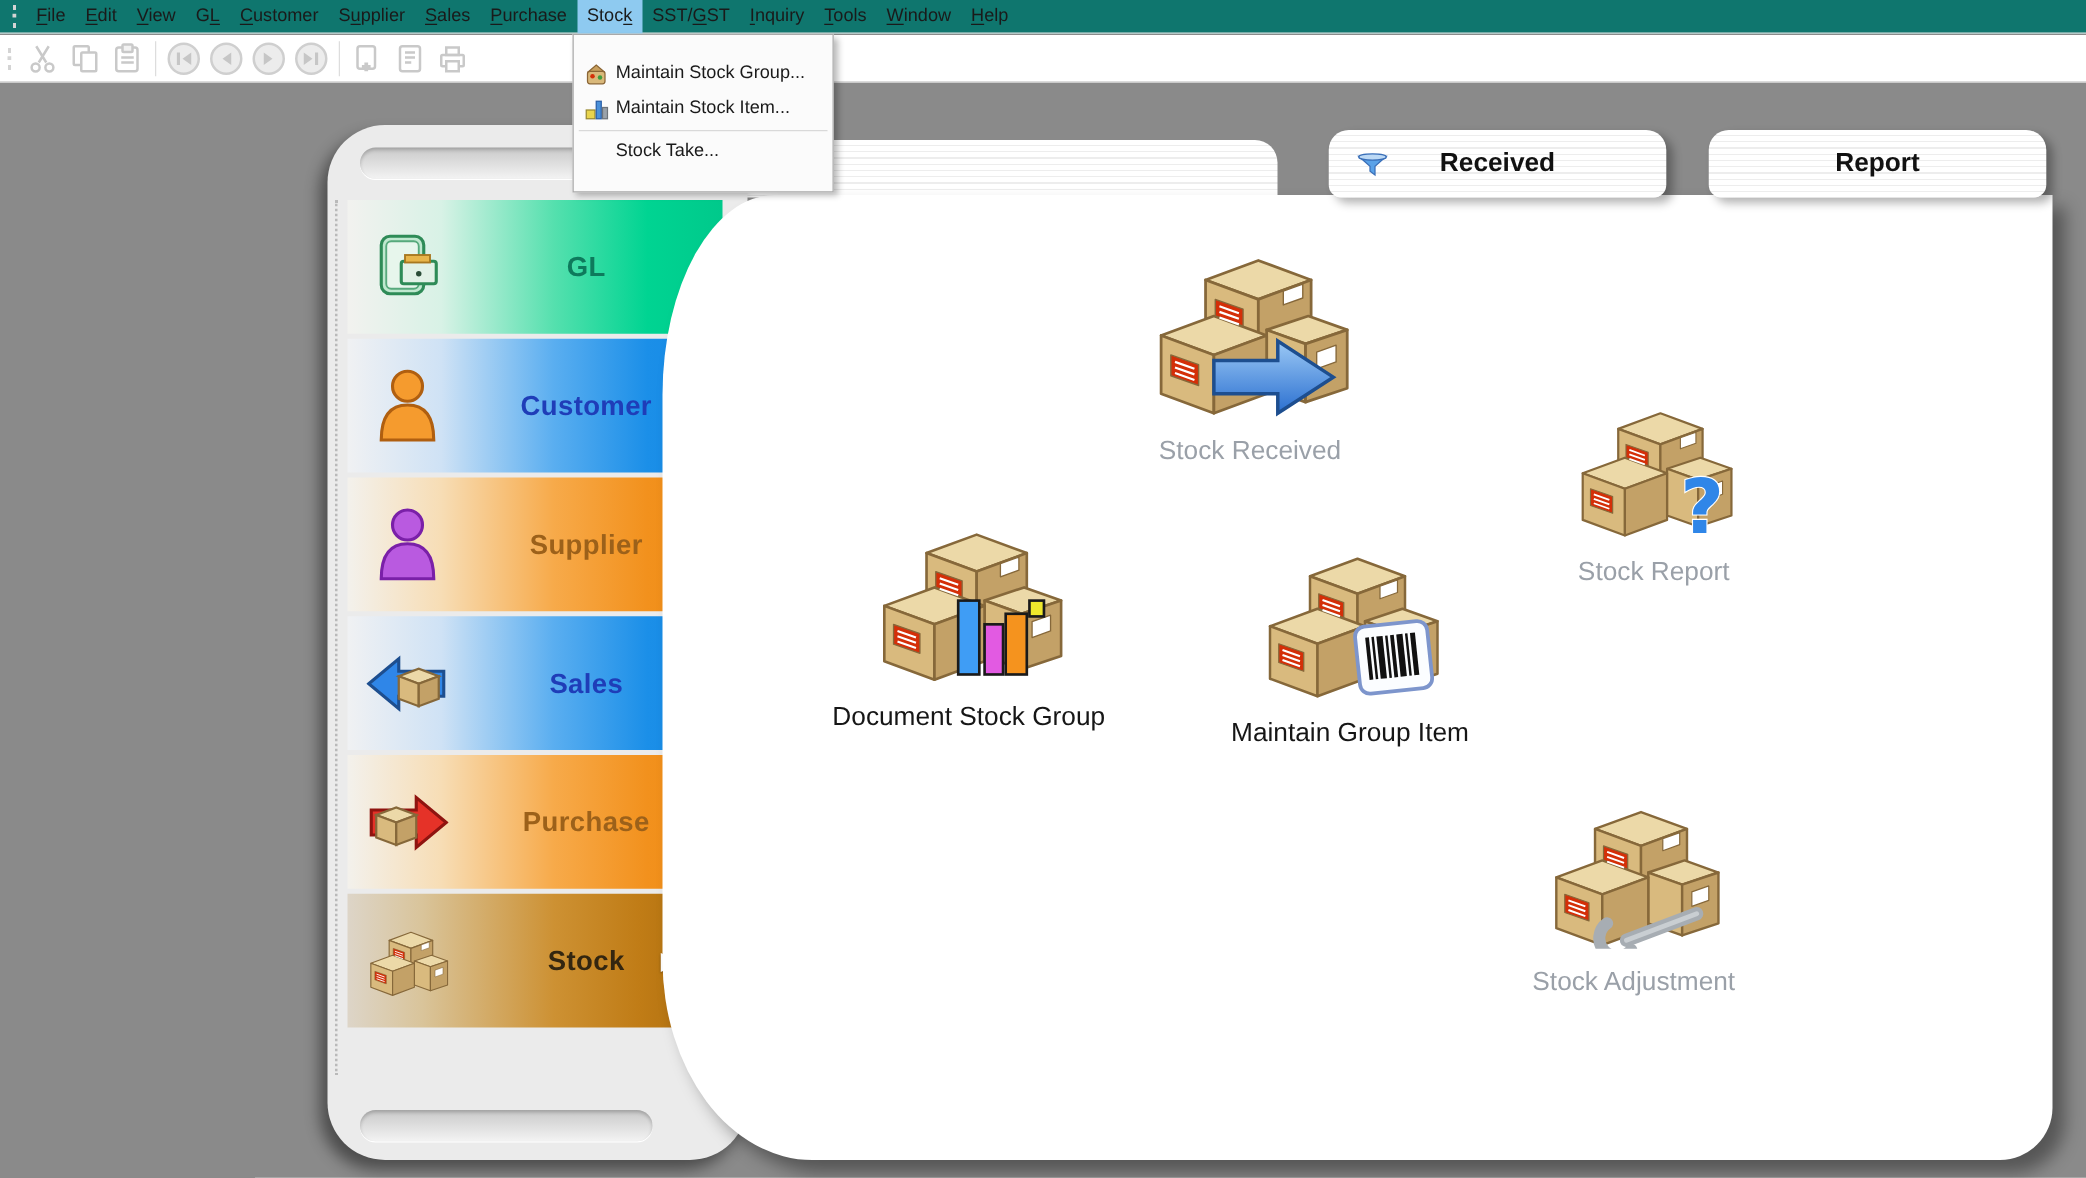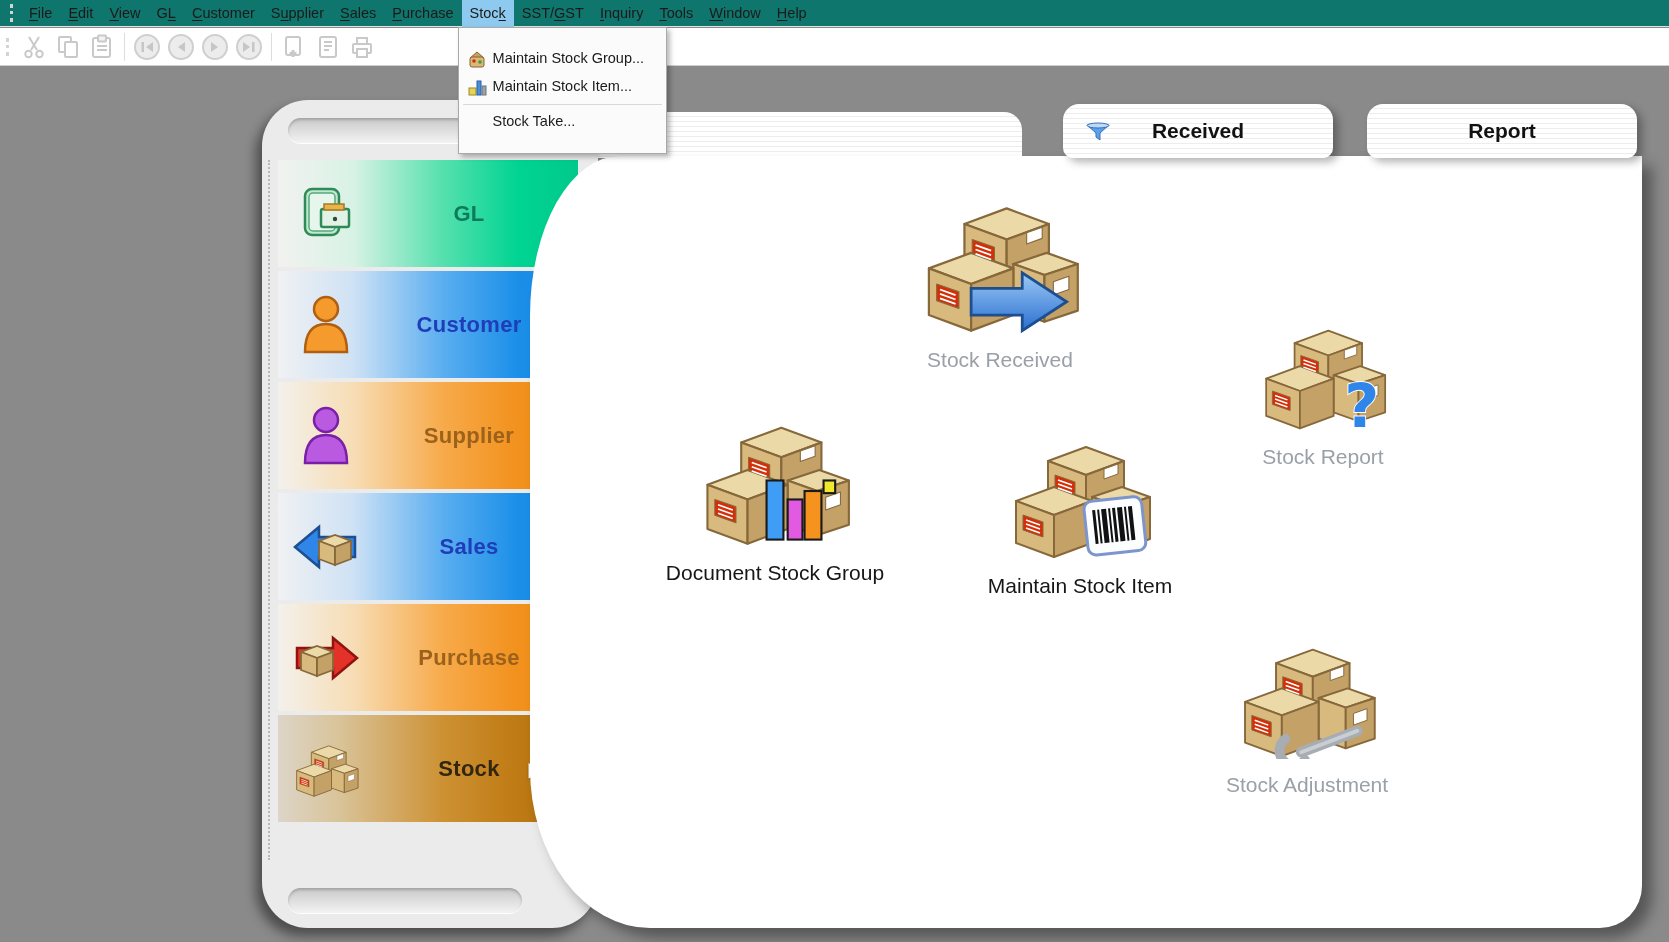--- a/index.html
+++ b/index.html
@@ -379,21 +379,21 @@
           <rect x="91" y="73" width="2" height="34"></rect>
         <rect x="95" y="73" width="5" height="34"></rect>
           <rect x="102" y="73" width="2" height="34"></rect>
         <rect x="106" y="73" width="3" height="34"></rect>
           <rect x="111" y="73" width="5" height="34"></rect>
         <rect x="118" y="73" width="2" height="34"></rect>
           <rect x="122" y="73" width="4" height="34"></rect>
       </g>
     </g>
   </svg>
-  <div class="sc-label dark">Maintain Stock Item</div>
+  <div class="sc-label dark">Maintain Group Item</div>
 </div>
 
 <div class="shortcut sc-adjust">
   <svg width="140" height="121" viewBox="0 0 144 125">
     <use href="#box-stack"></use>
     <g stroke="#a7adb3" fill="none" stroke-linecap="round">
       <path d="M66,118 L124,96" stroke-width="11"></path>
       <path d="M50,104 a15,15 0 1 0 20,22" stroke-width="10"></path>
     </g>
     <path d="M66,118 L124,96" stroke="#c9ced2" stroke-width="4" stroke-linecap="round" fill="none"></path>

